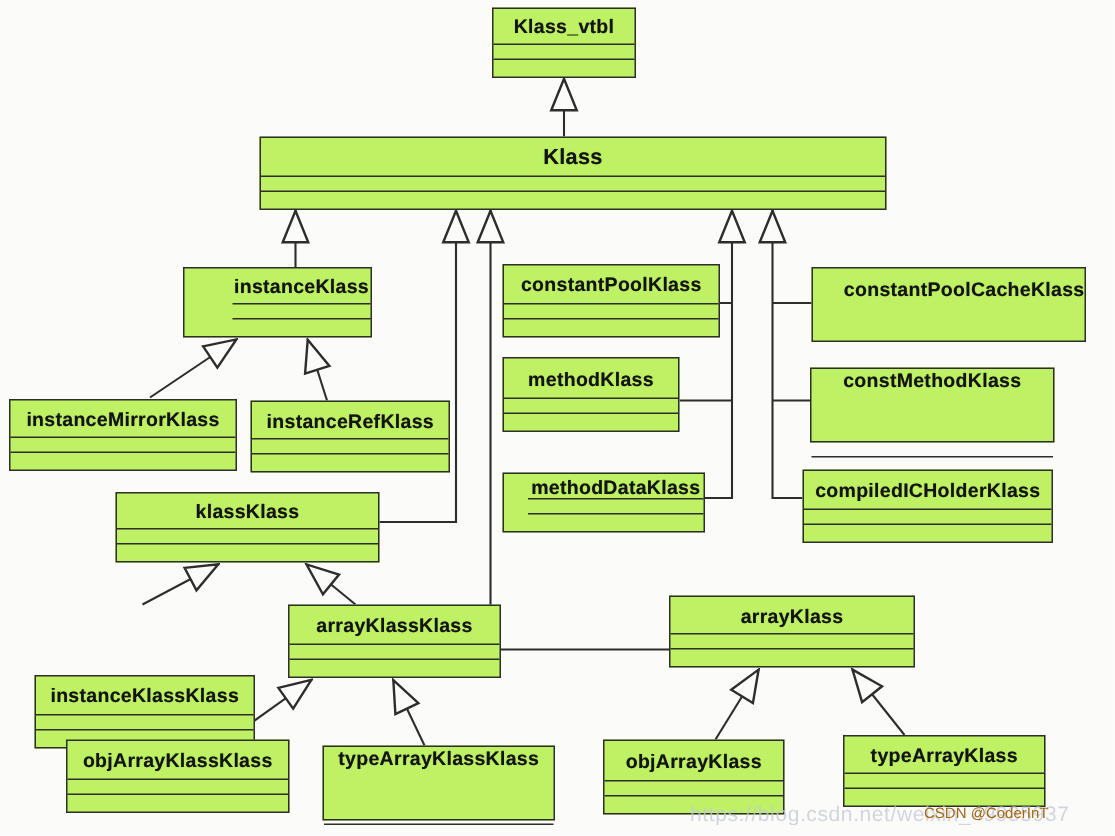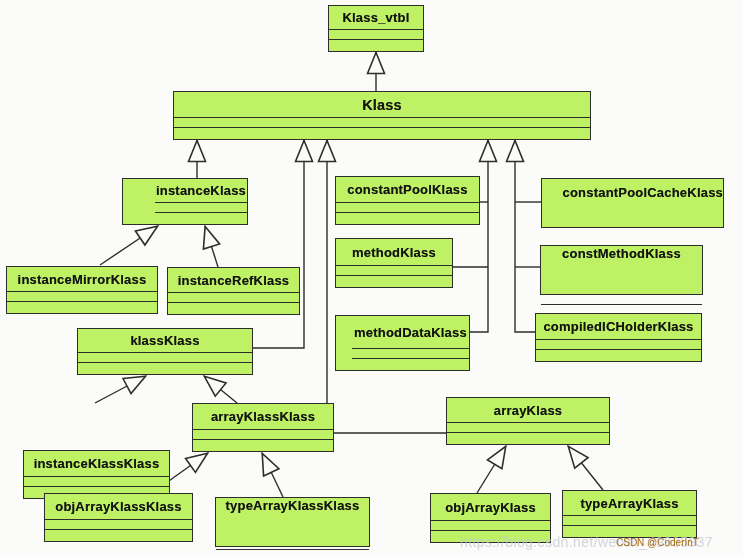--- a/index.html
+++ b/index.html
@@ -126,21 +126,21 @@
       <div class="uml-row"></div>
       <div class="uml-row last"></div>
     </div>
 
     <div class="uml-box" style="left:540px;top:245px;width:163px;height:50px;gap:43px;">
       <div class="uml-title">constMethodKlass</div>
       <div class="uml-row"></div>
       <div class="uml-row last"></div>
     </div>
 
-    <div class="uml-box" style="left:335px;top:315px;width:135px;height:56px;padding-left:16px;">
+    <div class="uml-box" style="left:335px;top:315px;width:135px;height:40px;padding-left:16px;">
       <div class="uml-title">methodDataKlass</div>
       <div class="uml-row"></div>
       <div class="uml-row last"></div>
     </div>
 
     <div class="uml-box" style="left:535px;top:313px;width:167px;height:49px;">
       <div class="uml-title">compiledICHolderKlass</div>
       <div class="uml-row"></div>
       <div class="uml-row last"></div>
     </div>
@@ -186,21 +186,21 @@
       <div class="uml-row"></div>
       <div class="uml-row last"></div>
     </div>
 
     <div class="uml-box" style="left:215px;top:497px;width:155px;height:50px;gap:36px;">
       <div class="uml-title">typeArrayKlassKlass</div>
       <div class="uml-row"></div>
       <div class="uml-row last"></div>
     </div>
 
-    <div class="uml-box" style="left:402px;top:493px;width:121px;height:50px;margin-left:28px;">
+    <div class="uml-box" style="left:402px;top:493px;width:121px;height:50px;">
       <div class="uml-title">objArrayKlass</div>
       <div class="uml-row"></div>
       <div class="uml-row last"></div>
     </div>
 
     <div class="uml-box" style="left:562px;top:490px;width:135px;height:48px;">
       <div class="uml-title">typeArrayKlass</div>
       <div class="uml-row"></div>
       <div class="uml-row last"></div>
     </div>

